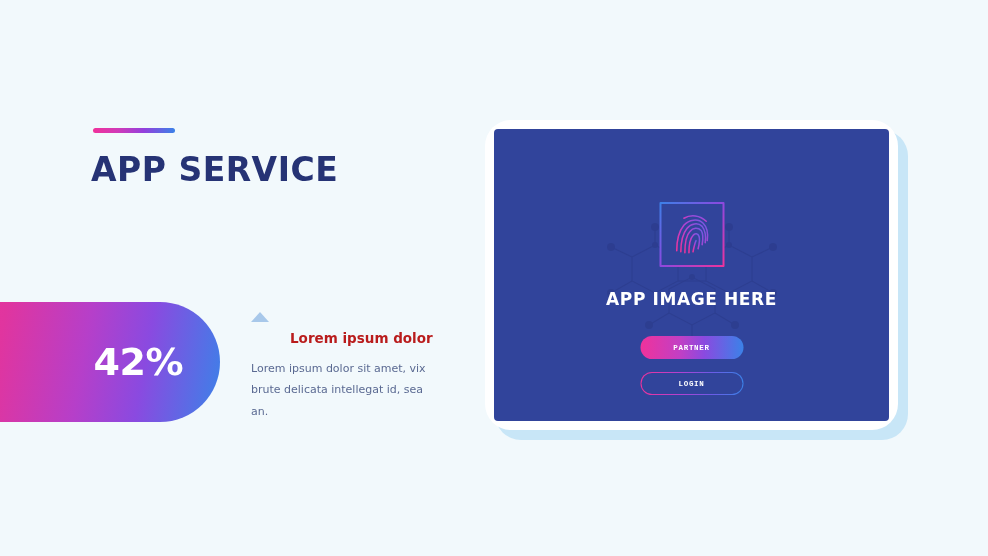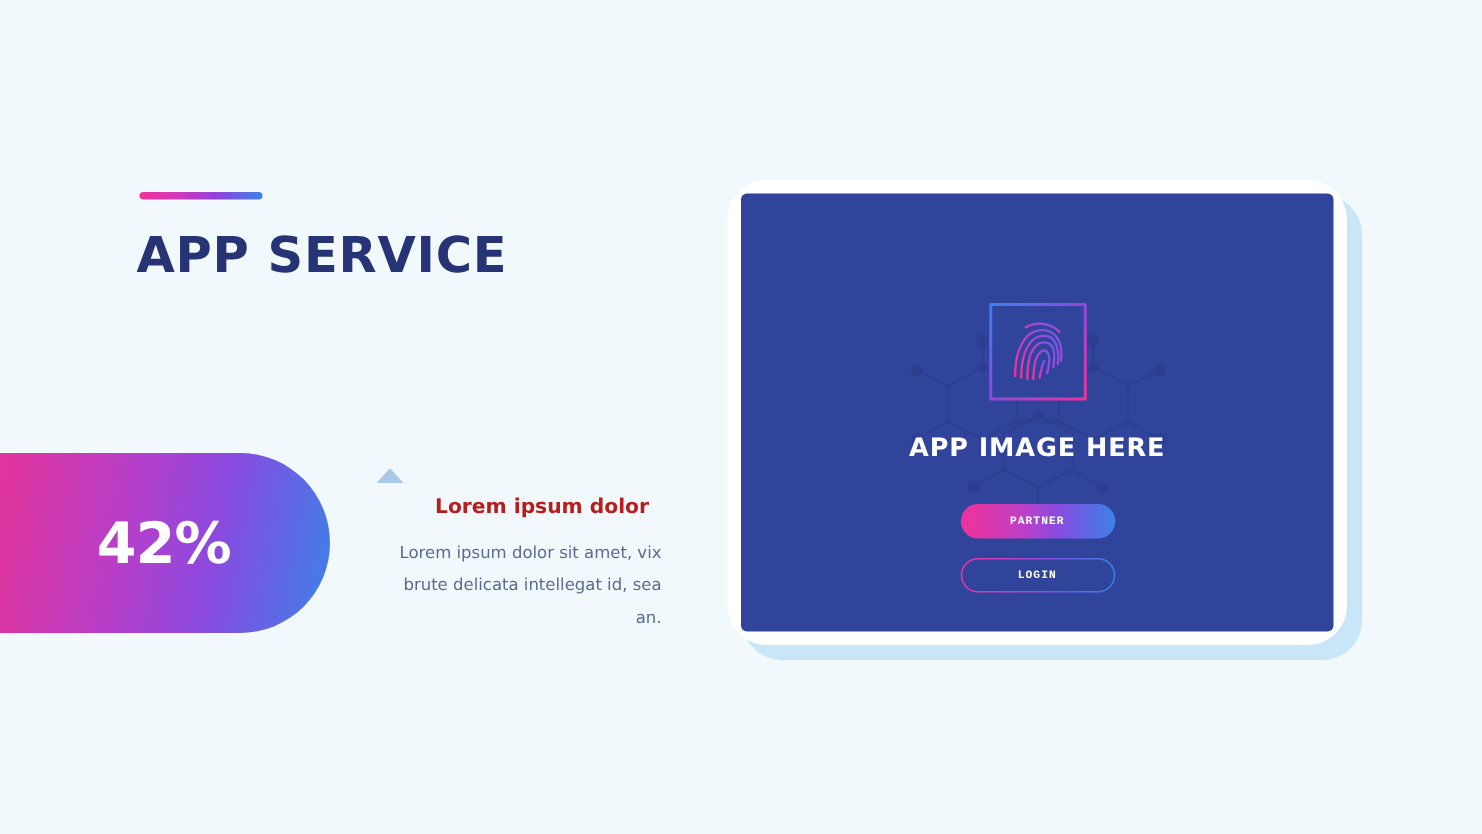--- a/index.html
+++ b/index.html
@@ -50,21 +50,21 @@
     display: flex;
     align-items: center;
     justify-content: flex-end;
   }
   .percent-value {
     color: #ffffff;
     font-size: 38px;
     font-weight: bold;
     font-family: "DejaVu Sans", sans-serif;
     letter-spacing: -0.5px;
-    margin-right: 66px;
+    margin-right: 37px;
   }
 
   
   .feature-block {
     position: absolute;
     left: 251px;
     top: 312px;
     width: 190px;
   }
   .triangle-icon {
@@ -81,21 +81,20 @@
     color: #b91c1c;
     font-family: "DejaVu Sans", sans-serif;
     margin-bottom: 12px;
     margin-left: 39px;
   }
   .feature-body {
     font-size: 11px;
     line-height: 1.95;
     color: #5b6a92;
     font-family: "DejaVu Sans", sans-serif;
-    text-align: right;
   }
 
   
   .device-wrap {
     position: absolute;
     left: 485px;
     top: 120px;
     width: 423px;
     height: 320px;
   }

